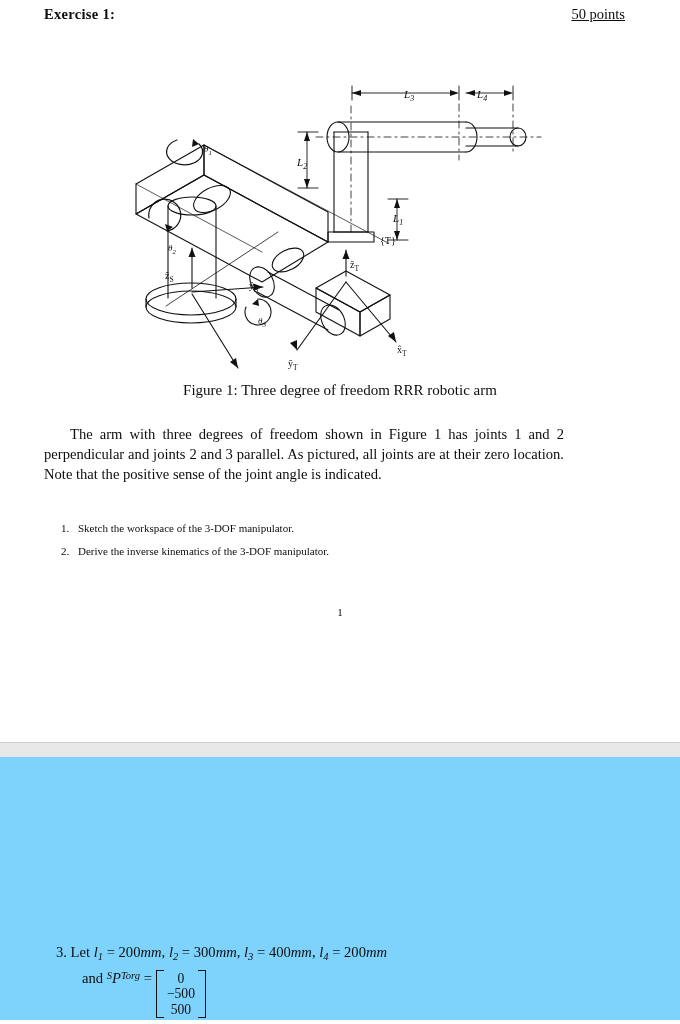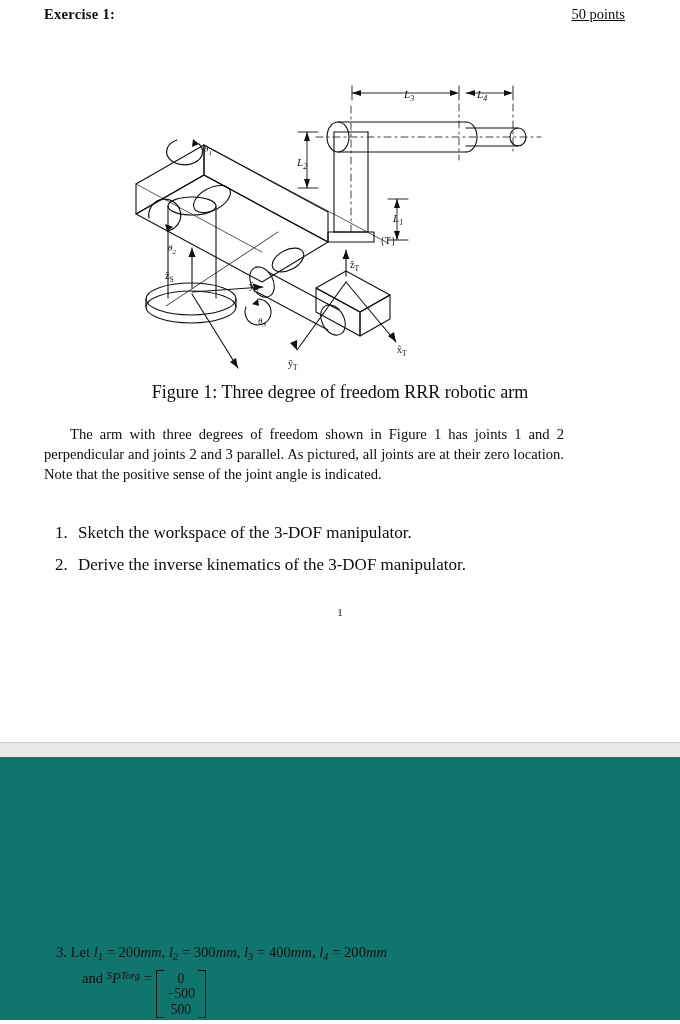--- a/index.html
+++ b/index.html
@@ -50,21 +50,21 @@
     left: 16px;
     width: 680px;
     height: 340px;
   }
   .figure-caption {
     position: absolute;
     top: 382px;
     left: 0;
     width: 680px;
     text-align: center;
-    font-size: 18px;
+    font-size: 15px;
   }
 
   
   .body-text {
     position: absolute;
     top: 424px;
     left: 44px;
     width: 520px;
     font-size: 14.6px;
     line-height: 1.38;
@@ -72,21 +72,21 @@
   }
   .body-text .indent { text-indent: 26px; }
 
   ol.qlist {
     position: absolute;
     top: 520px;
     left: 44px;
     width: 560px;
     margin: 0;
     padding-left: 28px;
-    font-size: 17px;
+    font-size: 11px;
     line-height: 1.5;
   }
   ol.qlist li { margin-bottom: 6px; padding-left: 6px; }
 
   .page-number {
     position: absolute;
     top: 606px;
     left: 0;
     width: 680px;
     text-align: center;
@@ -110,21 +110,21 @@
     background: #cfcfcf;
   }
 
   
   .page2 {
     position: absolute;
     left: 0;
     top: 757px;
     width: 680px;
     height: 267px;
-    background: #0f766e;
+    background: #7dd3fc;
   }
   .q3 {
     position: absolute;
     top: 185px;
     left: 56px;
     width: 580px;
     font-size: 14.6px;
     line-height: 1.45;
   }
   .q3-line1 {

